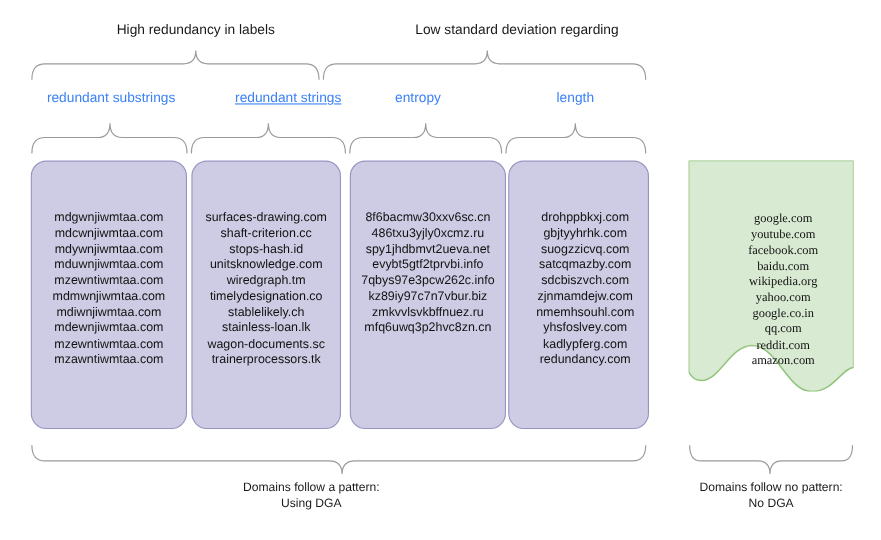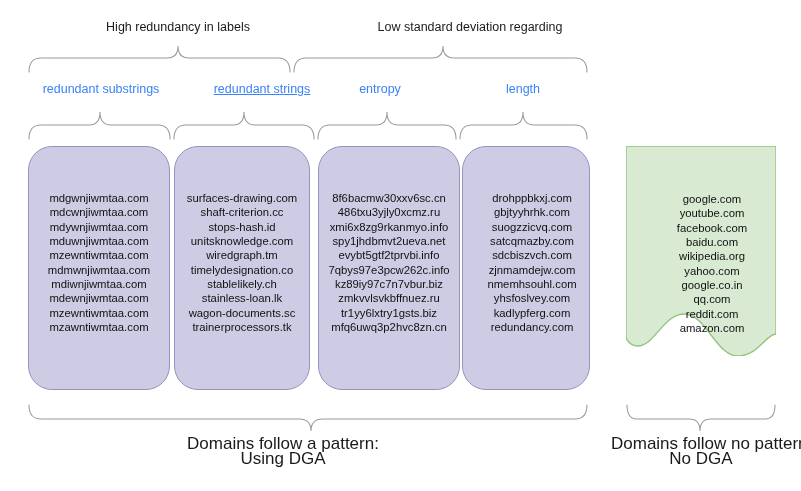--- a/index.html
+++ b/index.html
@@ -44,21 +44,21 @@
     stroke: #9a9a9a;
     stroke-width: 1.05;
     stroke-linecap: round;
   }
 
   
   .dga-box {
     position: absolute;
     background: #cdcce4;
     border: 1.2px solid #9594c1;
-    border-radius: 24px;
+    border-radius: 14px;
     box-sizing: border-box;
     display: flex;
     align-items: flex-start;
     justify-content: center;
     padding-top: 44px;
   }
   .dga-list {
     font-size: 11.3px;
     line-height: 14.35px;
     text-align: center;
@@ -82,26 +82,27 @@
   .nodga-list {
     position: absolute;
     left: 0;
     top: 46px;
     width: 172px;
     font-size: 11.3px;
     line-height: 14.35px;
     text-align: center;
     color: #111111;
     white-space: nowrap;
+    font-family: Liberation Serif, serif;
   }
 
   
   .bottom-caption {
     position: absolute;
-    font-size: 17px;
+    font-size: 11px;
     line-height: 15px;
     text-align: center;
     color: #1a1a1a;
     white-space: nowrap;
   }
 </style>
 </head>
 <body>
 
 <div class="stage">
@@ -160,27 +161,25 @@
       <div>stainless-loan.lk</div>
       <div>wagon-documents.sc</div>
       <div>trainerprocessors.tk</div>
     </div>
   </div>
 
   <div class="dga-box" style="left:318px; top:146px; width:142px; height:244px;">
     <div class="dga-list">
       <div>8f6bacmw30xxv6sc.cn</div>
       <div>486txu3yjly0xcmz.ru</div>
-      <div>xmi6x8zg9rkanmyo.info</div>
       <div>spy1jhdbmvt2ueva.net</div>
       <div>evybt5gtf2tprvbi.info</div>
       <div>7qbys97e3pcw262c.info</div>
       <div>kz89iy97c7n7vbur.biz</div>
       <div>zmkvvlsvkbffnuez.ru</div>
-      <div>tr1yy6lxtry1gsts.biz</div>
       <div>mfq6uwq3p2hvc8zn.cn</div>
     </div>
   </div>
 
   <div class="dga-box" style="left:462px; top:146px; width:128px; height:244px;padding-left:12px;">
     <div class="dga-list">
       <div>drohppbkxj.com</div>
       <div>gbjtyyhrhk.com</div>
       <div>suogzzicvq.com</div>
       <div>satcqmazby.com</div>

